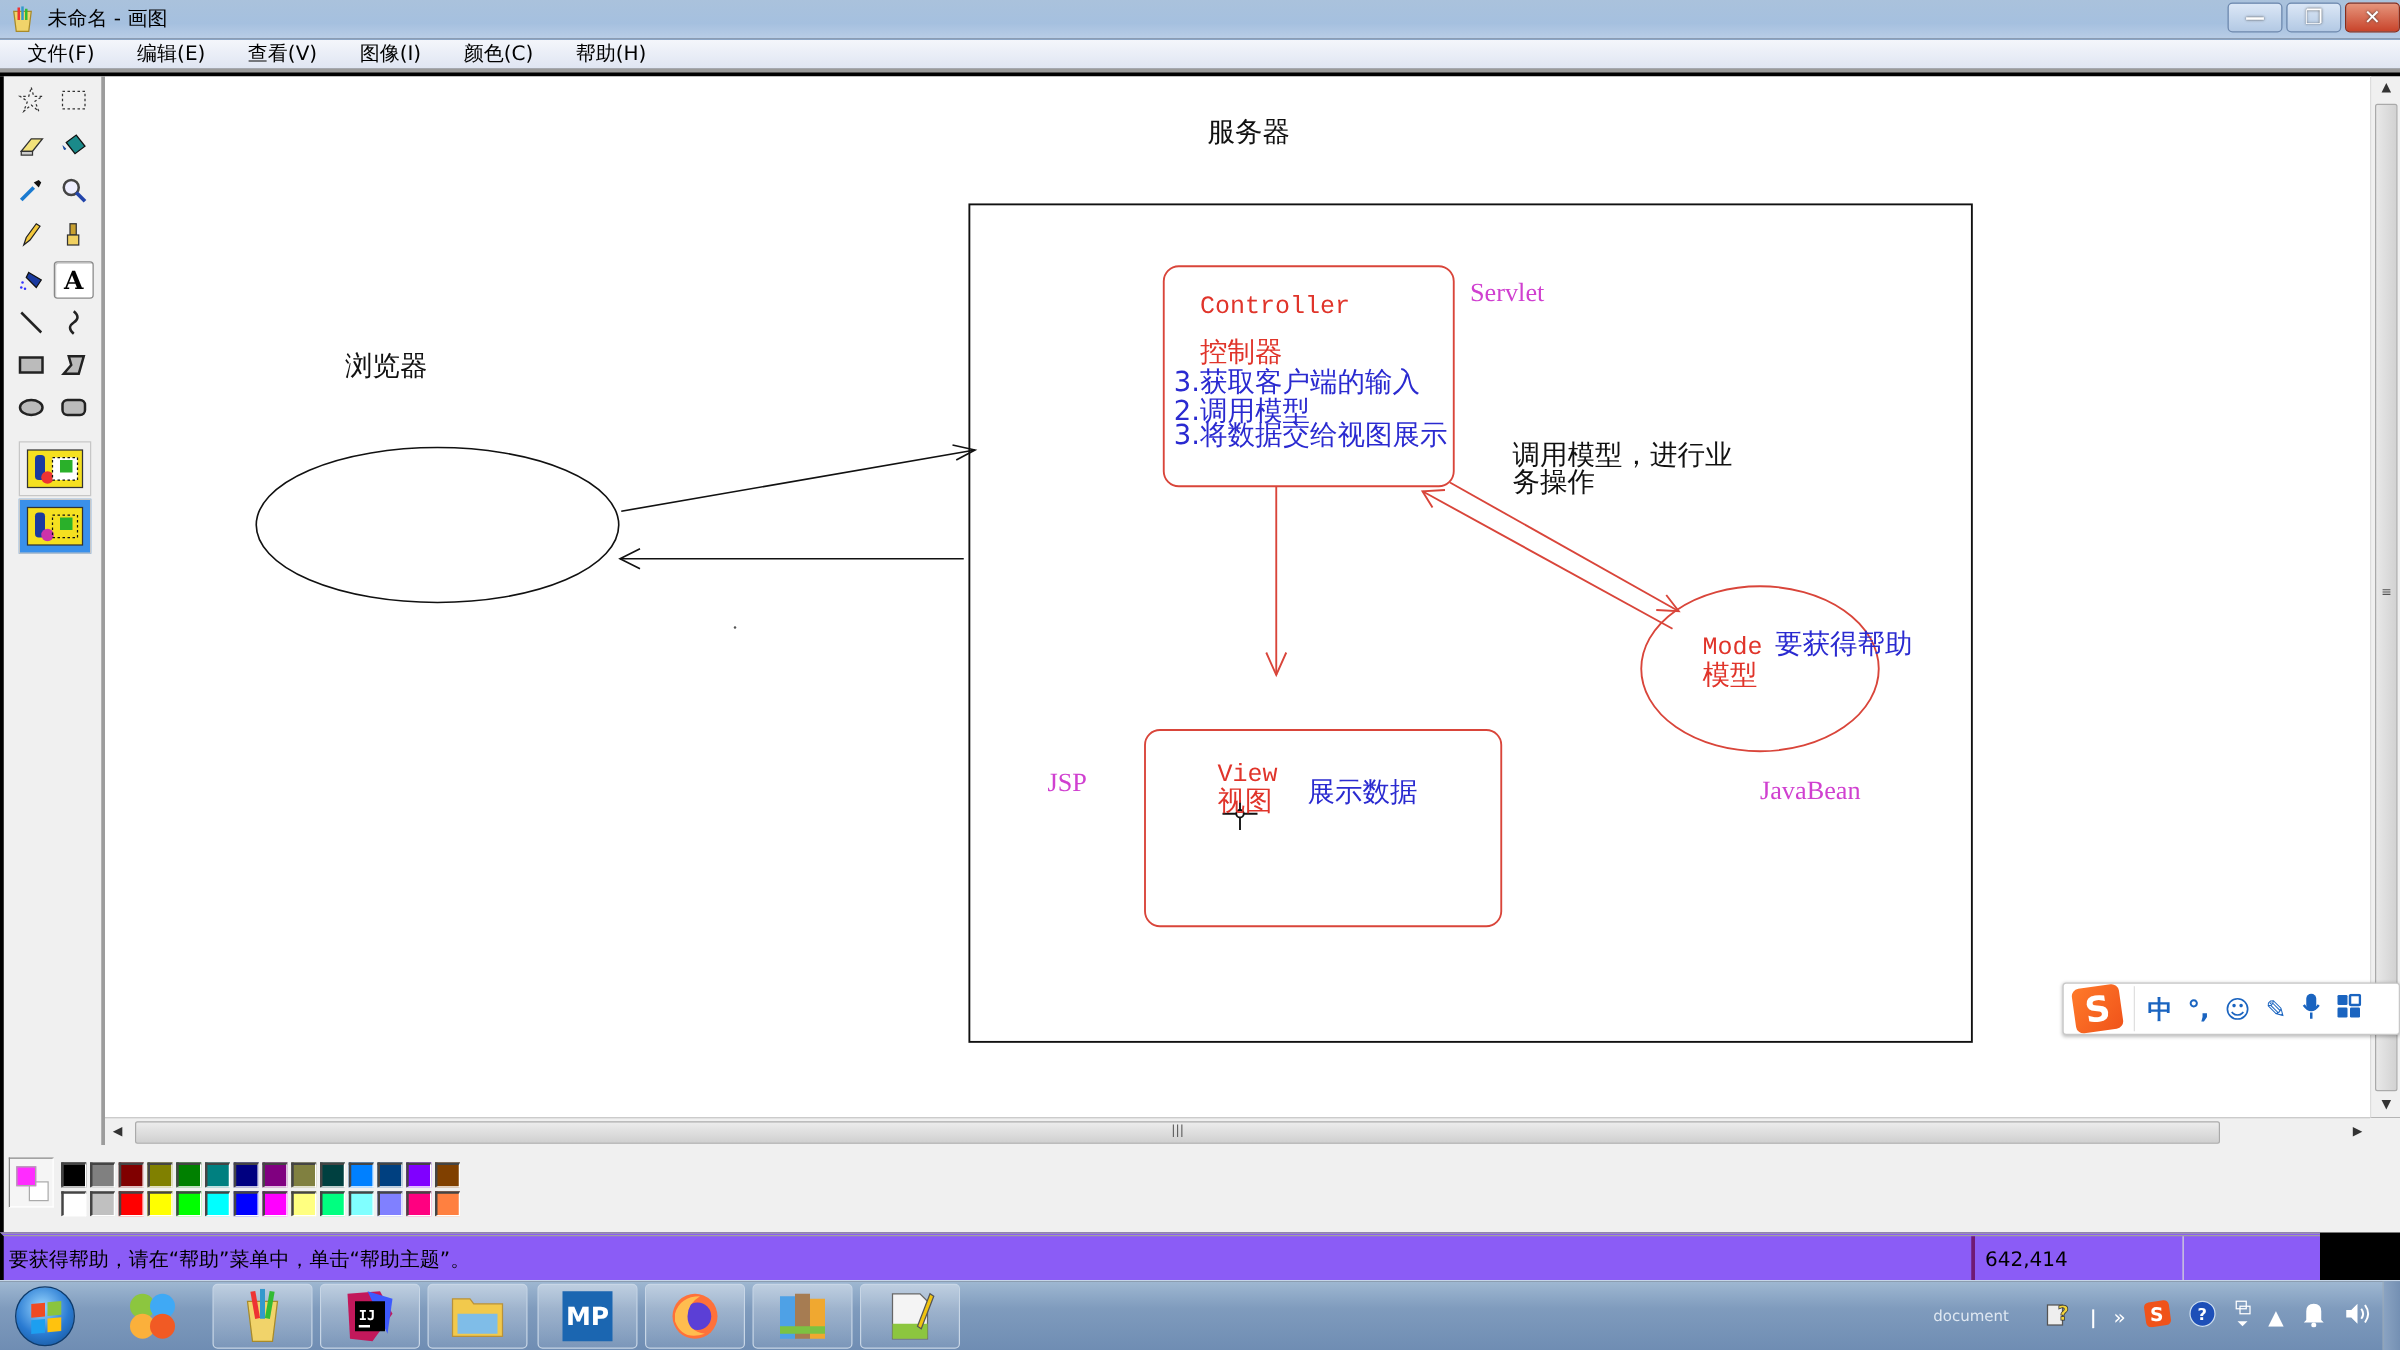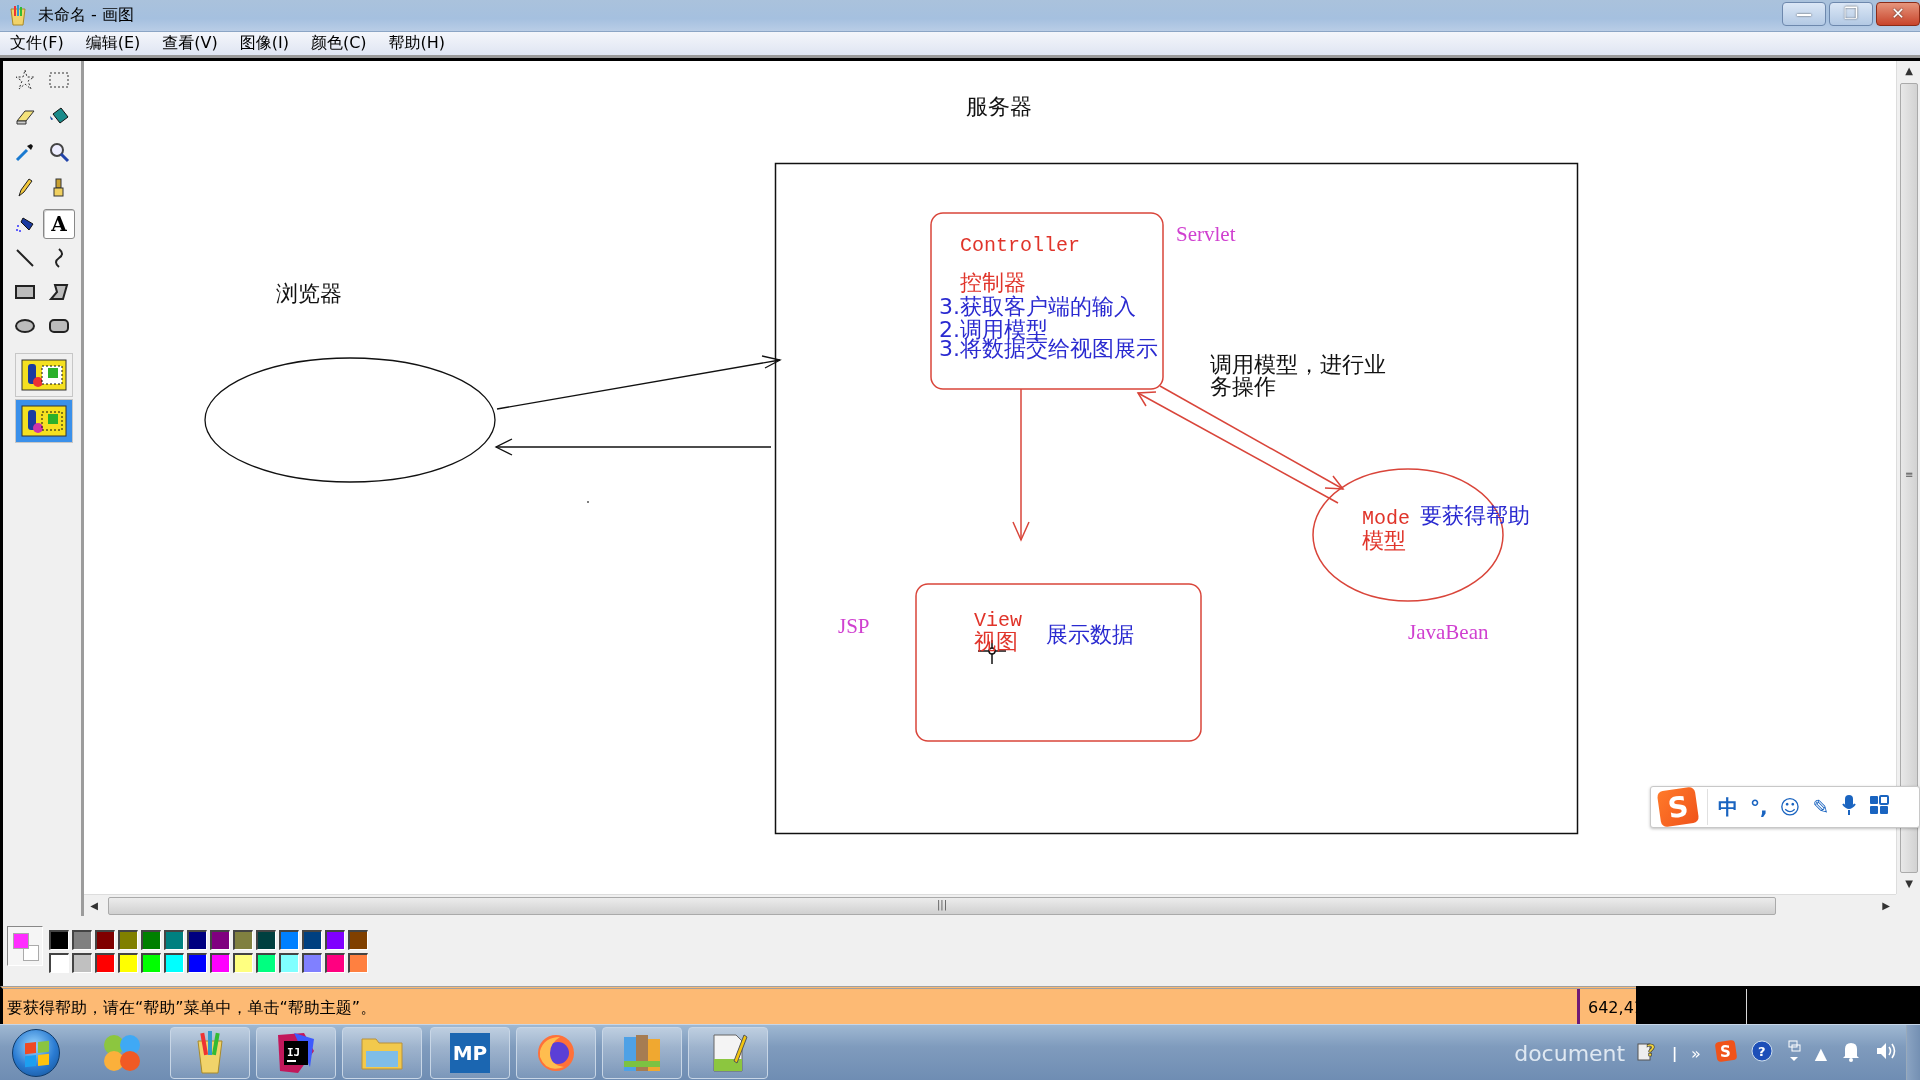--- a/index.html
+++ b/index.html
@@ -14,21 +14,21 @@
   .win-btn { position: absolute; top: 2px; height: 24px; border: 1px solid #6d88ad; border-radius: 4px;
     background: linear-gradient(#dbe7f6, #b3c9e4); display: flex; align-items: center; justify-content: center; }
   .win-btn.min { left: 1782px; width: 44px; }
   .win-btn.max { left: 1829px; width: 44px; }
   .win-btn.close { left: 1876px; width: 44px; background: linear-gradient(#e6957c, #c8442b); border-color: #8b2b17; }
   .win-btn .g { color: #fff; font-weight: bold; font-size: 16px; line-height: 1; text-shadow: 0 0 2px #333; }
 
   
   .menubar { position: absolute; left: 0; top: 32px; width: 1920px; height: 26px;
     background: linear-gradient(#f4f6fb, #dfe5f2); border-bottom: 3px solid #9a9a9a; display: flex; align-items: center; padding-left: 10px; }
-  .menu-item { font-size: 16px; margin-right: 22px; color: #000; cursor: default; }
+  .menu-item { font-size: 16px; margin-right: 22px; color: #000; cursor: default; margin-left: 12px; }
 
   
   .toolpanel { position: absolute; left: 0; top: 61px; width: 84px; height: 860px; background: #f0f0f0; border-right: 3px solid #9c9c9c; border-left: 3px solid #000; }
   .tool { position: absolute; width: 32px; height: 30px; display: flex; align-items: center; justify-content: center; }
   .tool.active { background: #fff; border: 1px solid #888; border-radius: 3px; box-shadow: inset 1px 1px 0 #ccc; }
   .tool svg { width: 24px; height: 24px; }
   .opt-box { position: absolute; left: 12px; width: 58px; height: 44px; border: 1px solid #c7c7c7; display: flex; align-items: center; justify-content: center; }
   .opt-box.sel { background: #3a90ea; }
 
   
@@ -53,36 +53,36 @@
 
   
   .palette-bar { position: absolute; left: 0; top: 916px; width: 1920px; height: 70px; background: #f0f0f0; border-left: 3px solid #000; }
   .cur-colors { position: absolute; left: 4px; top: 10px; width: 36px; height: 40px; border: 1px solid #888; border-right-color: #fff; border-bottom-color: #fff; background: #f5f5f5; }
   .cur-fg { position: absolute; left: 5px; top: 6px; width: 16px; height: 16px; background: #ff2cff; border: 1px solid #aaa; }
   .cur-bg { position: absolute; left: 15px; top: 18px; width: 16px; height: 16px; background: #fff; border: 1px solid #aaa; }
   .swatches { position: absolute; left: 46px; top: 14px; display: grid; grid-template-columns: repeat(14, 20px); grid-auto-rows: 20px; column-gap: 3px; row-gap: 3px; }
   .swatch { width: 20px; height: 20px; border-top: 2px solid #444; border-left: 2px solid #444; border-right: 1px solid #fff; border-bottom: 1px solid #fff; }
 
   
-  .statusbar { position: absolute; left: 0; top: 986px; width: 1636px; height: 38px; background: #fdba74; border-top: 3px double #a0a0a0; border-left: 3px solid #000; }
+  .statusbar { position: absolute; left: 0; top: 986px; width: 1856px; height: 38px; background: #8b5cf6; border-top: 3px double #a0a0a0; border-left: 3px solid #000; }
   .status-text { position: absolute; left: 4px; top: 9px; font-size: 16px; }
   .status-coords { position: absolute; left: 1574px; top: 0; width: 170px; height: 35px; border-left: 3px solid #701a75; border-right: 1px solid #d8d8d8; padding-left: 8px; padding-top: 9px; font-size: 16px; }
 
   
   .taskbar { position: absolute; left: 0; top: 1024px; width: 1920px; height: 56px;
     background: linear-gradient(#9fb8d2, #7f9bbd 40%, #6f8db3); border-top: 1px solid #c6d6e8; }
   .start-orb { position: absolute; left: 12px; top: 4px; width: 48px; height: 48px; border-radius: 50%;
     background: radial-gradient(circle at 45% 35%, #9ad7ff, #2a7bd2 55%, #124b8c); border: 1px solid #0e3a6a; }
   .start-orb .flag { position: absolute; left: 12px; top: 12px; width: 24px; height: 24px; display: grid; grid-template-columns: 1fr 1fr; gap: 2px; transform: skewY(-6deg); }
   .flag span:nth-child(1){ background:#f04a23; } .flag span:nth-child(2){ background:#8ac43f; }
   .flag span:nth-child(3){ background:#1d9ff0; } .flag span:nth-child(4){ background:#ffc20e; }
   .tb-btn { position: absolute; top: 2px; width: 80px; height: 52px; border-radius: 4px; display: flex; align-items: center; justify-content: center; }
   .tb-btn.framed { border: 1px solid #c8d6e6; background: linear-gradient(rgba(255,255,255,0.35), rgba(255,255,255,0.08)); }
   .tray { position: absolute; right: 0; top: 0; height: 56px; display: flex; align-items: center; }
-  .tray .doc { color: #dfe8f2; font-size: 22px; margin-right: 4px; }
+  .tray .doc { color: #dfe8f2; font-size: 12px; margin-right: 22px; }
   .tray .ti { margin: 0 7px; color: #fff; font-size: 16px; }
   .show-desktop { width: 14px; height: 56px; border-left: 1px solid #9ab; background: linear-gradient(90deg, #8aa3c2, #7490b3); }
 
   
   .ime { position: absolute; left: 1650px; top: 786px; width: 270px; height: 42px; background: #fff; border: 1px solid #c8c8c8; border-radius: 3px; box-shadow: 0 1px 3px rgba(0,0,0,0.25); display: flex; align-items: center; }
   .ime-logo { width: 38px; height: 36px; margin-left: 8px; border-radius: 6px; background: linear-gradient(135deg, #ff7a2a, #f0531a); transform: rotate(-8deg);
     color: #fff; font-weight: bold; font-size: 28px; font-family: "DejaVu Sans", sans-serif; display: flex; align-items: center; justify-content: center; }
   .ime-sep { width: 1px; height: 36px; background: #e0e0e0; margin: 0 10px; }
   .ime-item { color: #1a64c0; font-size: 20px; margin-right: 12px; font-weight: bold; }
 </style>

